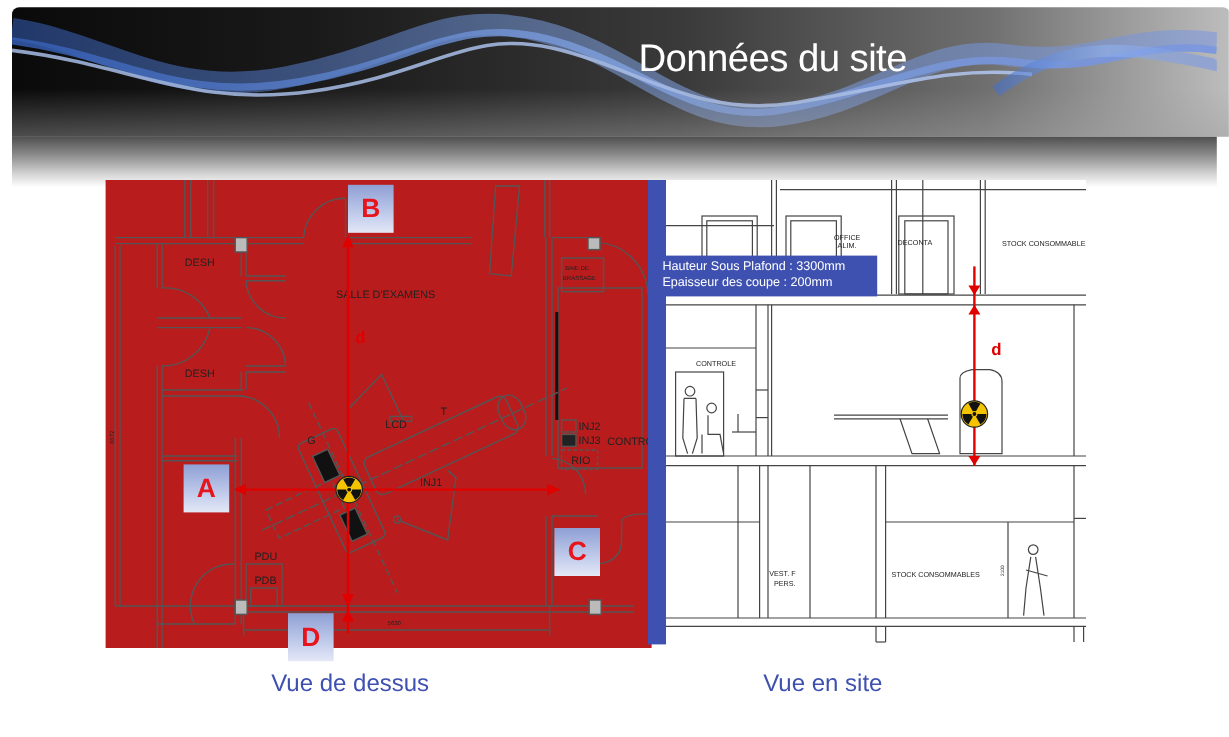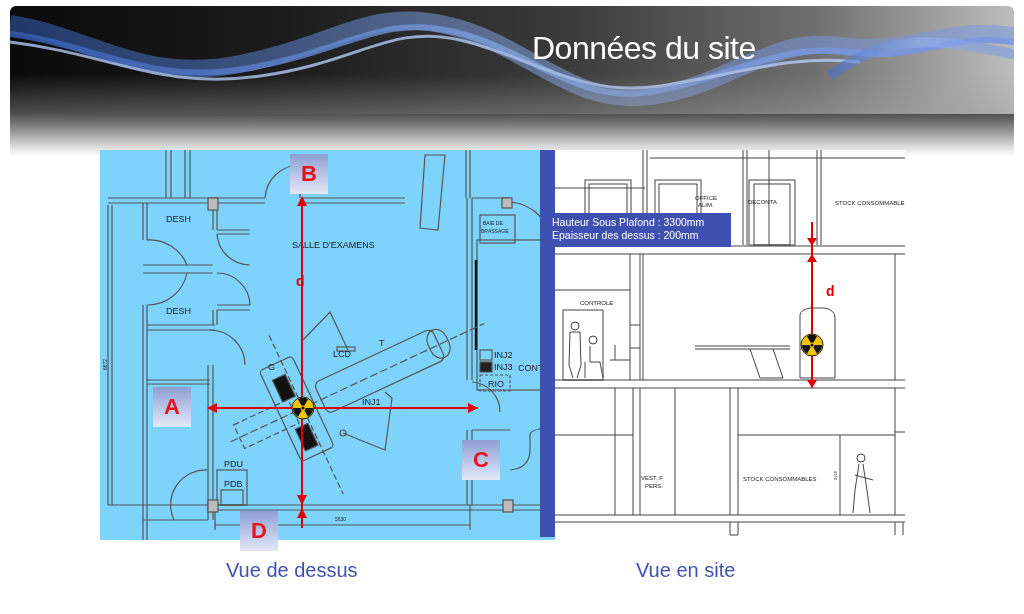--- a/index.html
+++ b/index.html
@@ -1,23 +1,23 @@
 <!DOCTYPE html>
 <html><head>
 <meta charset="utf-8">
 <style>
   html,body{margin:0;padding:0;}
   body{width:1024px;height:614px;background:#ffffff;position:relative;overflow:hidden;font-family:"Liberation Sans",sans-serif;}
   .banner{position:absolute;left:10px;top:6px;width:1004px;height:108px;border-radius:6px 6px 0 0;overflow:hidden;
-    background:linear-gradient(90deg,#0a0a0a 0%,#1a1a1a 25%,#3a3a3a 55%,#6f6f6f 80%,#bdbdbd 100%);}
+    background:linear-gradient(90deg,#0a0a0a 0%,#1a1a1a 25%,#3a3a3a 55%,#6f6f6f 80%,#bdbdbd 100%);padding-left:11px;}
   .banner::after{content:"";position:absolute;left:0;right:0;bottom:0;height:40px;background:linear-gradient(180deg,rgba(255,255,255,0) 0%,rgba(160,160,160,.45) 100%);}
   .banner svg{position:absolute;left:0;top:0;}
   .banner-title{position:absolute;left:522px;top:24px;color:#ffffff;font-size:32px;letter-spacing:-0.5px;z-index:3;}
   .shade{position:absolute;left:10px;top:114px;width:1004px;height:42px;background:linear-gradient(180deg,#505050 0%,#8a8a8a 35%,#d6d6d6 75%,#ffffff 100%);}
-  .plan{position:absolute;left:100px;top:150px;width:455px;height:390px;background:#7dd3fc;text-align:center;}
+  .plan{position:absolute;left:88px;top:150px;width:455px;height:390px;background:#b91c1c;text-align:center;}
   .section{position:absolute;left:555px;top:150px;width:350px;height:390px;background:#fff;}
   .divider{position:absolute;left:540px;top:150px;width:15px;height:387px;background:#3f51b0;}
   .info-box{position:absolute;left:547px;top:213px;width:184px;height:34px;background:#3f51b0;color:#fff;font-size:10.5px;line-height:13px;padding:3px 0 18px 5px;box-sizing:border-box;z-index:4;}
   .marker{position:absolute;width:38px;height:40px;background:linear-gradient(180deg,#8e9fd4 0%,#c9d2ee 70%,#e4e8f6 100%);color:#e8141c;font-weight:bold;font-size:22px;text-align:center;line-height:40px;z-index:4;}
   .caption{position:absolute;color:#3f51b0;font-size:20px;}
   .dlabel{position:absolute;color:#e00000;font-weight:bold;font-size:14px;z-index:4;}
   svg text{font-family:"Liberation Sans",sans-serif;}
 </style>
 </head>
 <body>
@@ -296,17 +296,17 @@
       <circle r="2.5" fill="#f5c400"></circle>
         <circle r="1.6" fill="#111"></circle>
     </g>
   </svg>
 </div>
 
 <div class="dlabel" style="left:826px;top:283px;">d</div>
 
 <div class="info-box">
   <div>Hauteur Sous Plafond : 3300mm</div>
-  <div>Epaisseur des dessus : 200mm</div>
+  <div>Epaisseur des coupe : 200mm</div>
 </div>
 
 <div class="caption" style="left:226px;top:559px;">Vue de dessus</div>
 <div class="caption" style="left:636px;top:559px;">Vue en site</div>
 
 </body></html>

